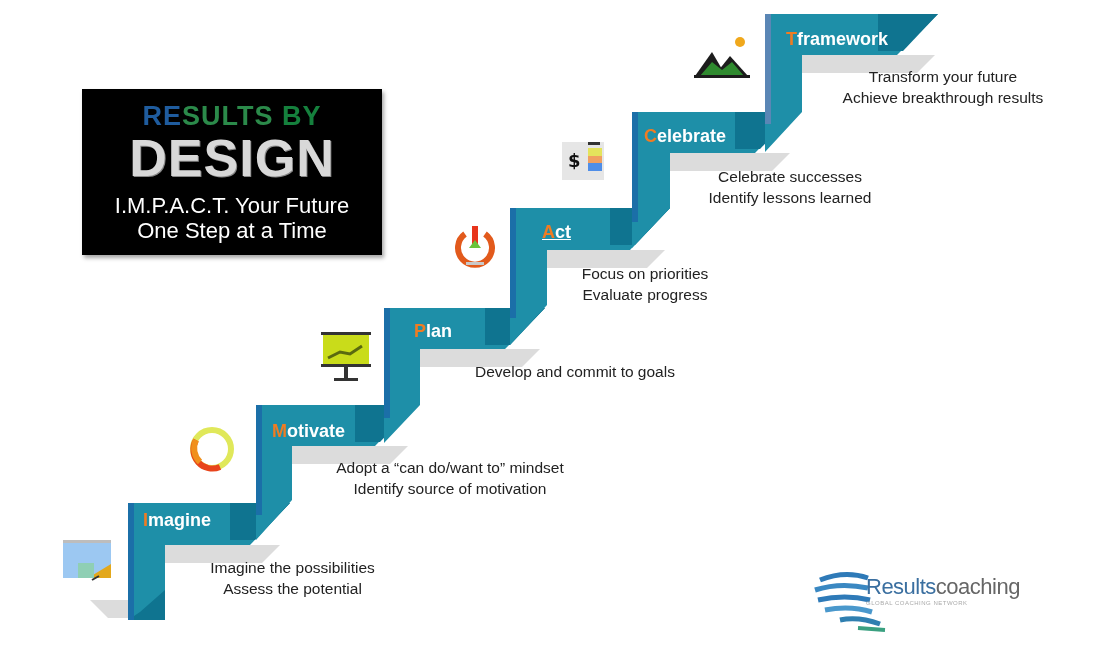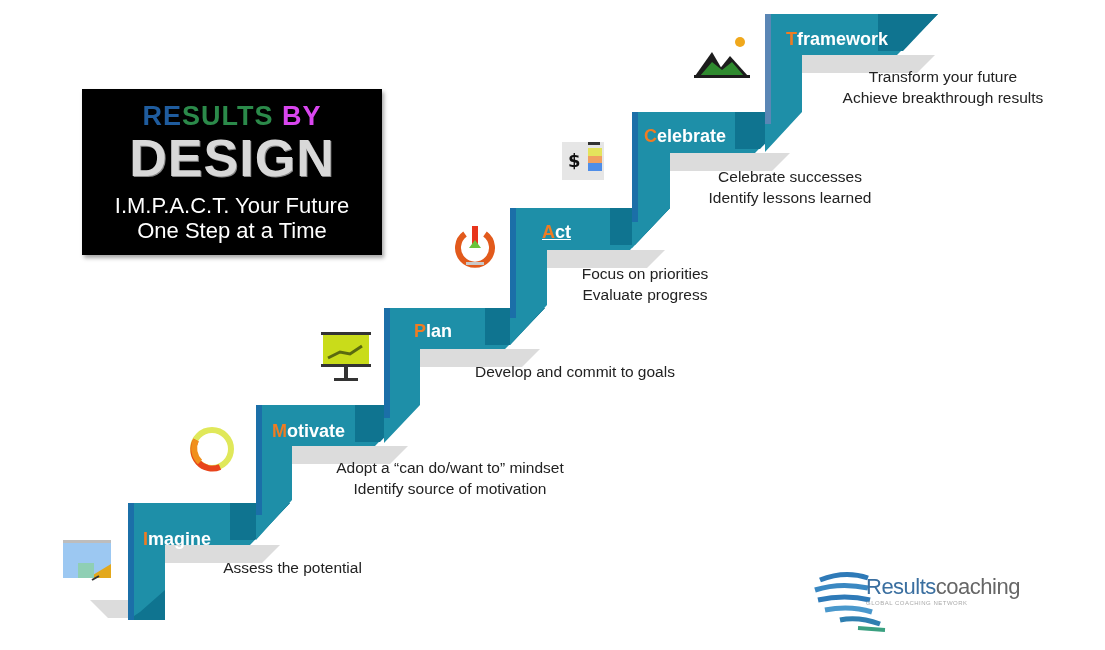--- a/index.html
+++ b/index.html
@@ -6,21 +6,21 @@
   body { width: 1105px; height: 650px; position: relative; overflow: hidden;
          font-family: "Liberation Sans", "DejaVu Sans", sans-serif; }
   .abs { position: absolute; }
   #stairs { position: absolute; left: 0; top: 0; width: 1105px; height: 650px; }
 
   .title-box { left: 82px; top: 89px; width: 300px; height: 166px; background: #000;
                box-shadow: 2px 3px 4px rgba(0,0,0,0.35); text-align: center; color: #fff; }
   .title-top { position: absolute; left: 0; right: 0; top: 12px; font-size: 27px; font-weight: bold;
                letter-spacing: 1px; line-height: 30px; }
   .title-top .c1 { color: #1f5c9e; } .title-top .c2 { color: #2b8a4a; }
-  .title-top .c3 { color: #d946ef; }
+  .title-top .c3 { color: #15803d; }
   .title-main { position: absolute; left: 0; right: 0; top: 40px; font-size: 52px; font-weight: bold;
                 color: #d8d8d8; letter-spacing: 1px; line-height: 58px;
                 text-shadow: 1px 1px 0 #888; }
   .title-sub { position: absolute; left: 0; right: 0; top: 104px; font-size: 22px; line-height: 25px; color: #fff; }
 
   .step-label { color: #fff; font-weight: bold; font-size: 18px; line-height: 22px; white-space: nowrap; }
   .step-label .first { color: #f07c22; }
   .step-desc { font-size: 15.5px; line-height: 21px; color: #222; text-align: center; white-space: nowrap; }
 
   .logo-text { font-size: 22px; color: #666; letter-spacing: -0.5px; }
@@ -133,28 +133,29 @@
 
 <div class="abs title-box">
   <div class="title-top"><span class="c1">RE</span><span class="c2">SULTS</span><span> </span><span class="c3">BY</span></div>
   <div class="title-main">DESIGN</div>
   <div class="title-sub">
     <div>I.M.P.A.C.T. Your Future</div>
     <div>One Step at a Time</div>
   </div>
 </div>
 
-<div class="abs step-label" style="left:143px; top:528px;text-align:center;"><span class="first">I</span><span>magine</span></div>
+<div class="abs step-label" style="left:143px; top:509px;text-align:center;"><span class="first">I</span><span>magine</span></div>
 <div class="abs step-label" style="left:272px; top:420px;"><span class="first">M</span><span>otivate</span></div>
 <div class="abs step-label" style="left:414px; top:320px;"><span class="first">P</span><span>lan</span></div>
 <div class="abs step-label" style="left:542px; top:221px;text-decoration:underline;"><span class="first">A</span><span>ct</span></div>
 <div class="abs step-label" style="left:644px; top:125px;"><span class="first">C</span><span>elebrate</span></div>
 <div class="abs step-label" style="left:786px; top:28px;"><span class="first">T</span><span>framework</span></div>
 
 <div class="abs step-desc" style="left:190px; top:557px; width:205px;">
+  <div>Imagine the possibilities</div>
   <div>Assess the potential</div>
 </div>
 <div class="abs step-desc" style="left:305px; top:457px; width:290px;">
   <div>Adopt a “can do/want to” mindset</div>
   <div>Identify source of motivation</div>
 </div>
 <div class="abs step-desc" style="left:440px; top:361px; width:270px;">
   <div>Develop and commit to goals</div>
 </div>
 <div class="abs step-desc" style="left:565px; top:263px; width:160px;">

